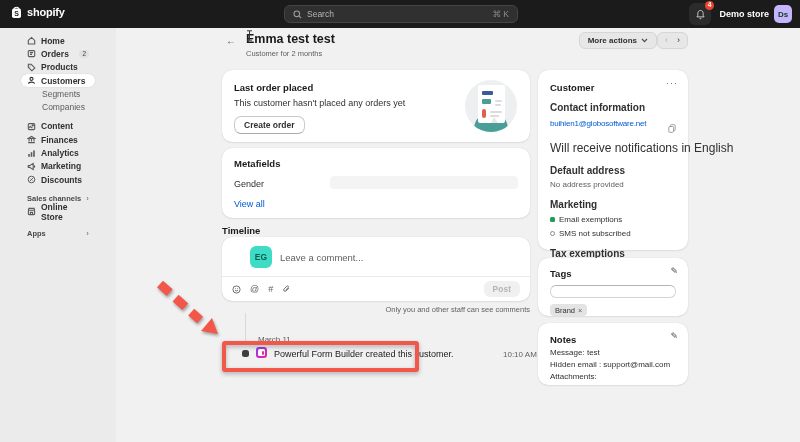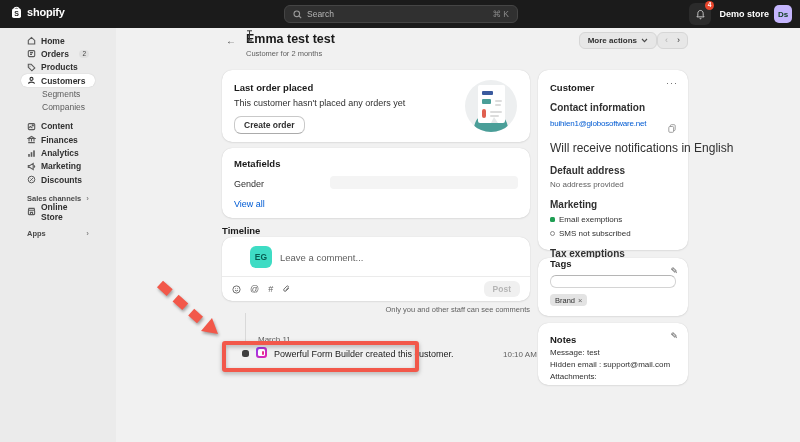--- a/index.html
+++ b/index.html
@@ -90,21 +90,21 @@
   .email-row { display:flex; align-items:flex-start; margin-top:6px; }
   .email { font-size:8px; letter-spacing:-.2px; }
   .copy-icon { margin-left:auto; }
   .cc-note { margin-top:4px; font-size:12px; white-space:nowrap; }
   .cc-h { margin-top:10px; }
   .cc-v { margin-top:4px; font-size:8px; }
   .status { display:flex; align-items:center; gap:4px; margin-top:5px; font-size:8px; }
   .dot-green { width:5px; height:5px; border-radius:1.5px; background:#1f9e54; }
   .dot-open { width:5px; height:5px; border-radius:50%; border:1px solid #8a8a8a; background:#fff; }
 
-  .card-tags { left:538px; top:258px; width:150px; height:58px; padding:0 12px; }
+  .card-tags { left:538px; top:258px; width:150px; height:58px; padding:10px 12px; }
   .pencil { position:absolute; right:10px; top:8px; font-size:9px; color:#4a4a4a; }
   .tags-input { display:block; width:126px; height:13px; margin-top:6px; border:1px solid #d4d4d4; border-top-color:#b5b5b5; border-radius:6px; background:#fff; }
   .chip { display:inline-flex; align-items:center; gap:3px; margin-top:6px; background:#e3e3e3; border-radius:4px; padding:1.5px 5px; font-size:7.5px; color:#303030; }
   .chip .x { color:#616161; }
 
   .card-notes { left:538px; top:323px; width:150px; height:62px; padding:11px 12px; }
   .note-line { margin-top:3px; font-size:8px; }
   .note-line:first-of-type { margin-top:6px; }
 </style>
 </head>

